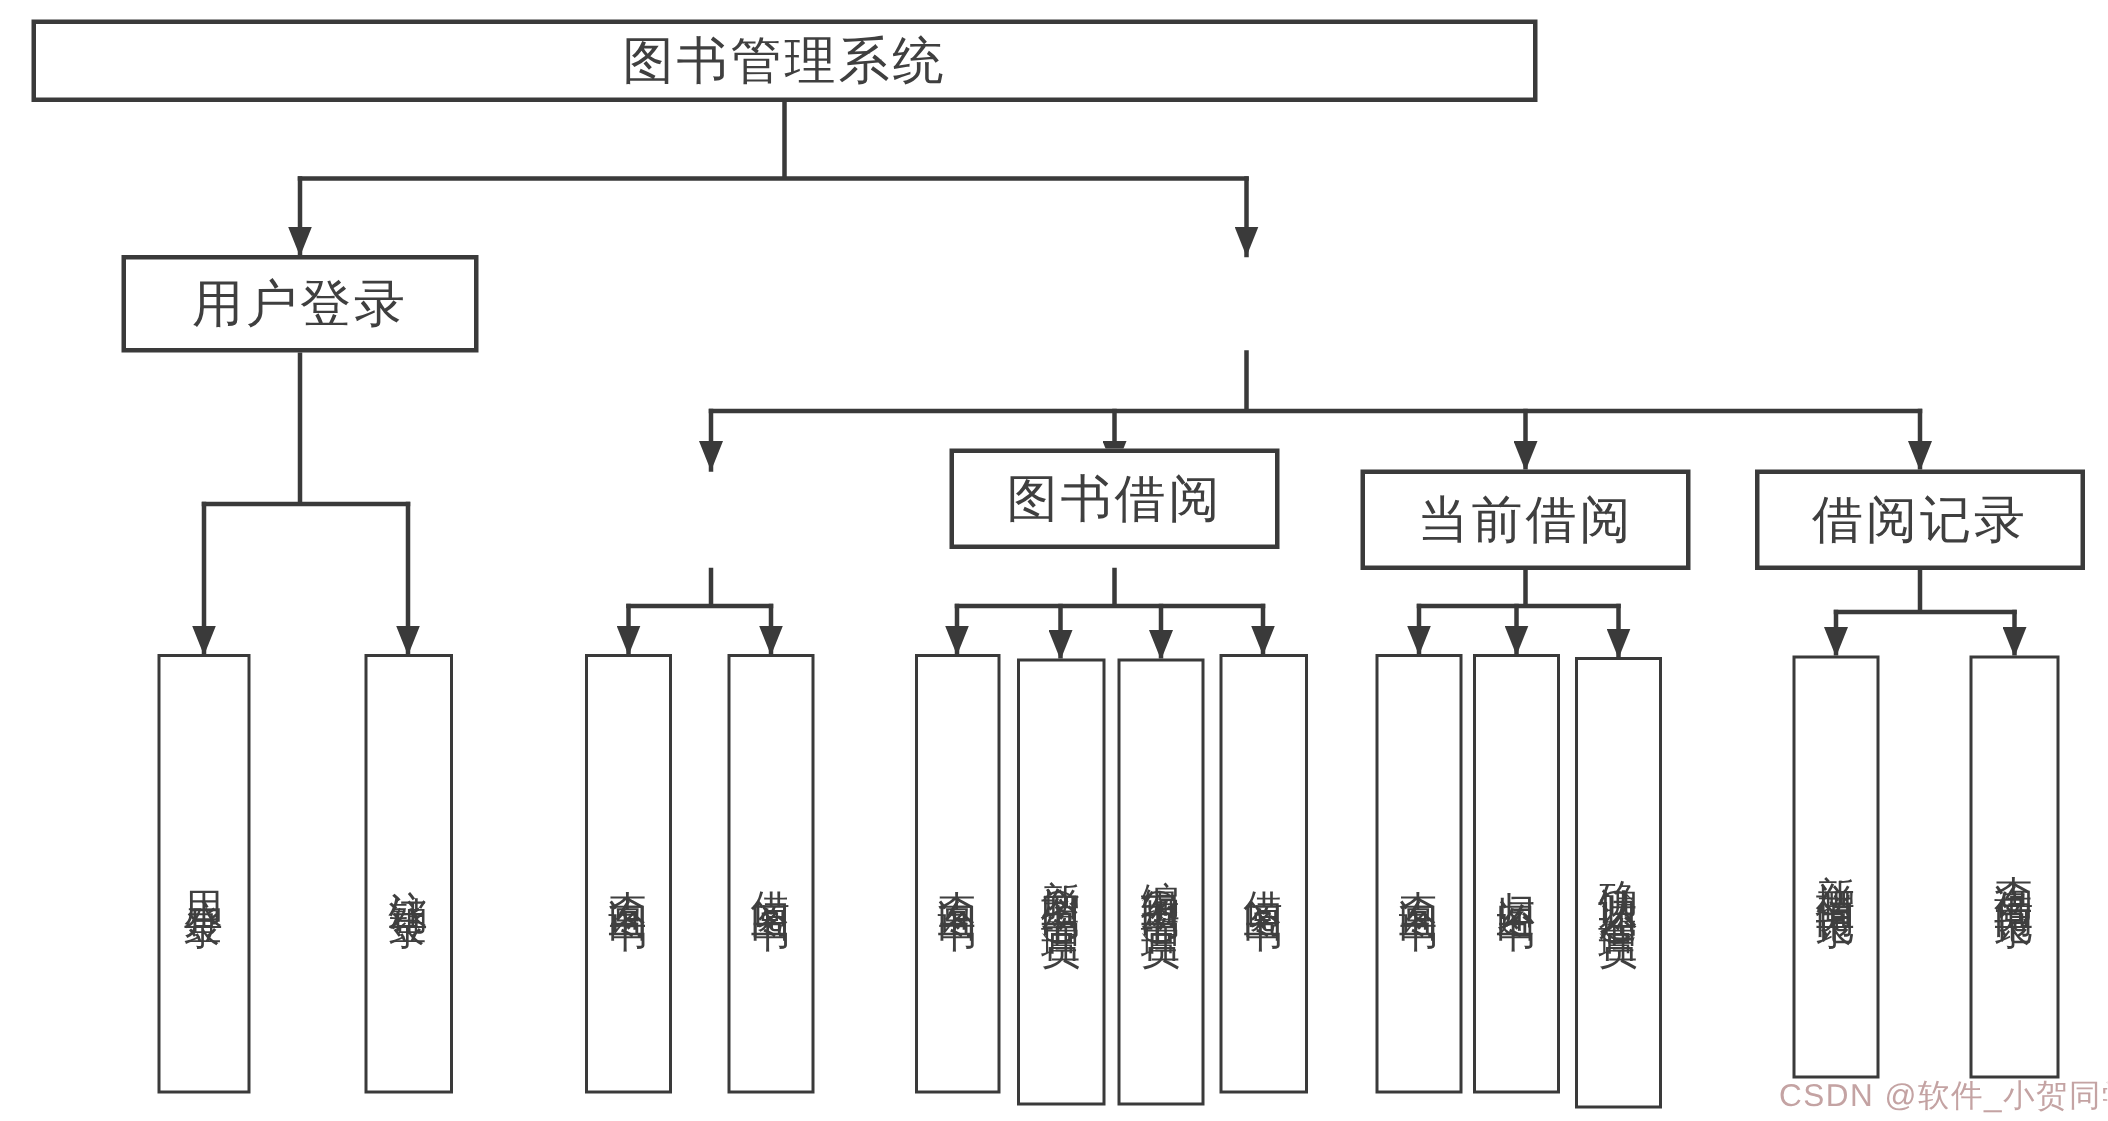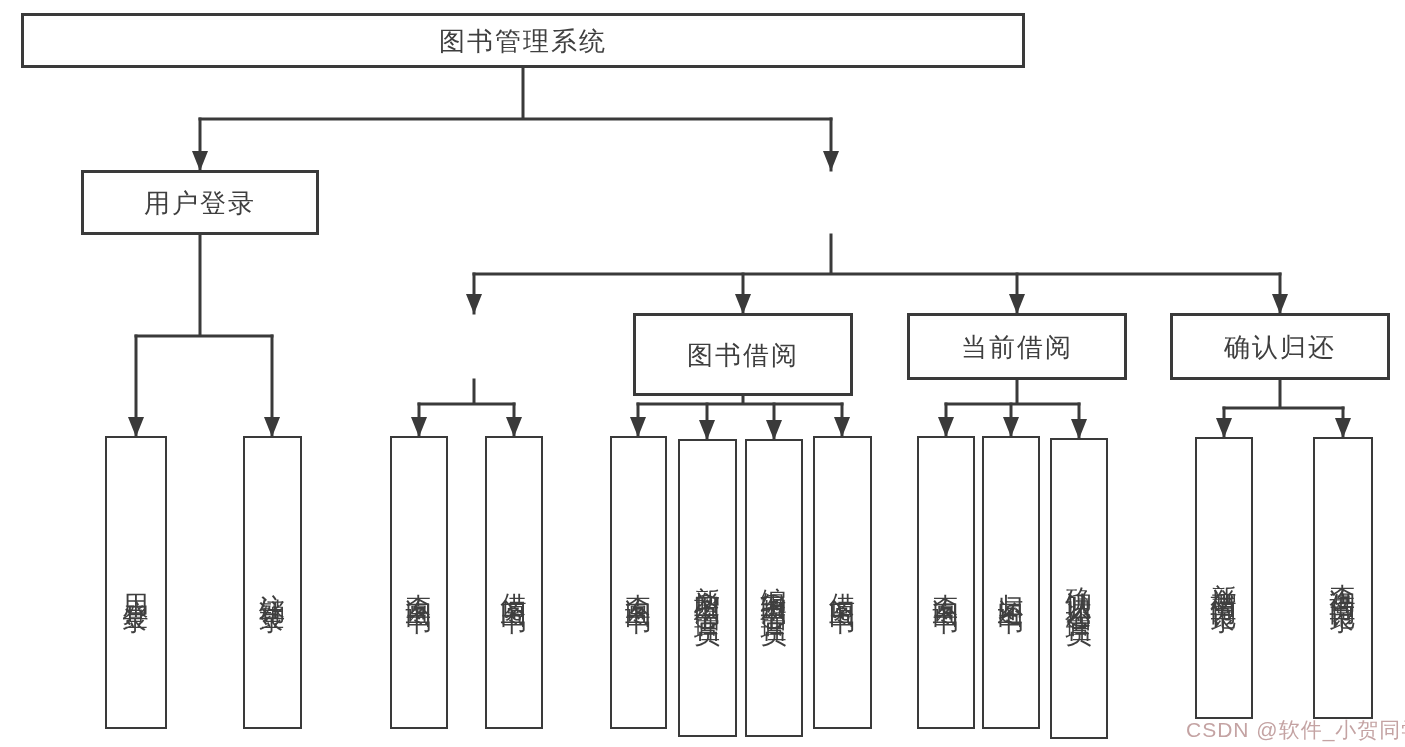--- a/index.html
+++ b/index.html
@@ -5,21 +5,21 @@
   html,body{margin:0;padding:0;background:#ffffff;}
   .stage{
     position:relative;width:1405px;height:747px;background:#ffffff;
     font-family:"Liberation Sans",sans-serif;overflow:hidden;
   }
   svg.connectors{position:absolute;left:0;top:0;z-index:0;}
   .box{
     position:absolute;box-sizing:border-box;background:#ffffff;
     border:3px solid var(--line,#3a3a3a);color:var(--text,#3f3f3f);
     display:flex;align-items:center;justify-content:center;
-    font-size:26px;letter-spacing:2px;z-index:1;line-height:1;
+    font-size:34px;letter-spacing:2px;z-index:1;line-height:1;
     white-space:nowrap;
   }
   .leaf{
     border-width:2.5px;
     writing-mode:vertical-rl;
     text-orientation:mixed;
     letter-spacing:5px;
     font-size:26px;
     white-space:normal;
   }
@@ -67,23 +67,23 @@
       <path d="M1079,404 V438" marker-end="url(#arrow)"></path>
       <path d="M1224,408 V437" marker-end="url(#arrow)"></path>
       <path d="M1343,408 V437" marker-end="url(#arrow)"></path>
     </g>
   </svg>
 
   <div class="box" style="left:21px;top:13px;width:1004px;height:55px">图书管理系统</div>
 
   <div class="box" style="left:81px;top:170px;width:238px;height:65px">用户登录</div>
 
-  <div class="box" style="left:633px;top:313px;width:220px;height:83px">图书借阅</div>
+  <div class="box" style="left:633px;top:299px;width:220px;height:67px">图书借阅</div>
   <div class="box" style="left:907px;top:313px;width:220px;height:67px">当前借阅</div>
-  <div class="box" style="left:1170px;top:313px;width:220px;height:67px">确认归还</div>
+  <div class="box" style="left:1170px;top:313px;width:220px;height:67px">借阅记录</div>
 
   <div class="box leaf" style="left:105px;top:436px;width:62px;height:293px">用户登录</div>
   <div class="box leaf" style="left:243px;top:436px;width:59px;height:293px">注销登录</div>
 
   <div class="box leaf" style="left:390px;top:436px;width:58px;height:293px">查询图书</div>
   <div class="box leaf" style="left:485px;top:436px;width:58px;height:293px">借阅图书</div>
 
   <div class="box leaf" style="left:610px;top:436px;width:57px;height:293px">查询图书</div>
   <div class="box leaf" style="left:678px;top:439px;width:59px;height:298px">新增图书（管理员）</div>
   <div class="box leaf" style="left:745px;top:439px;width:58px;height:298px">编辑图书（管理员）</div>

